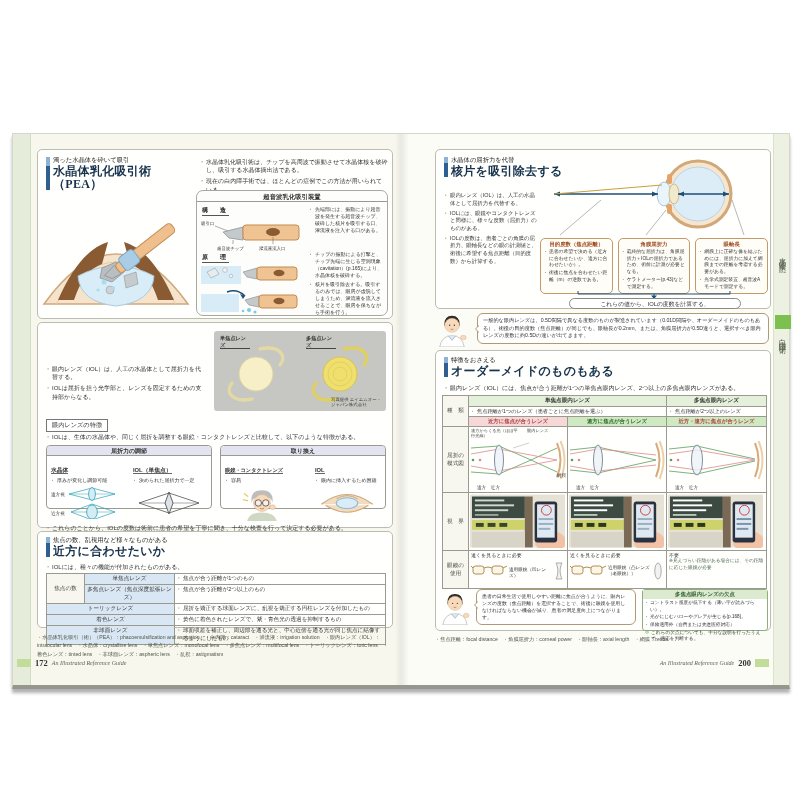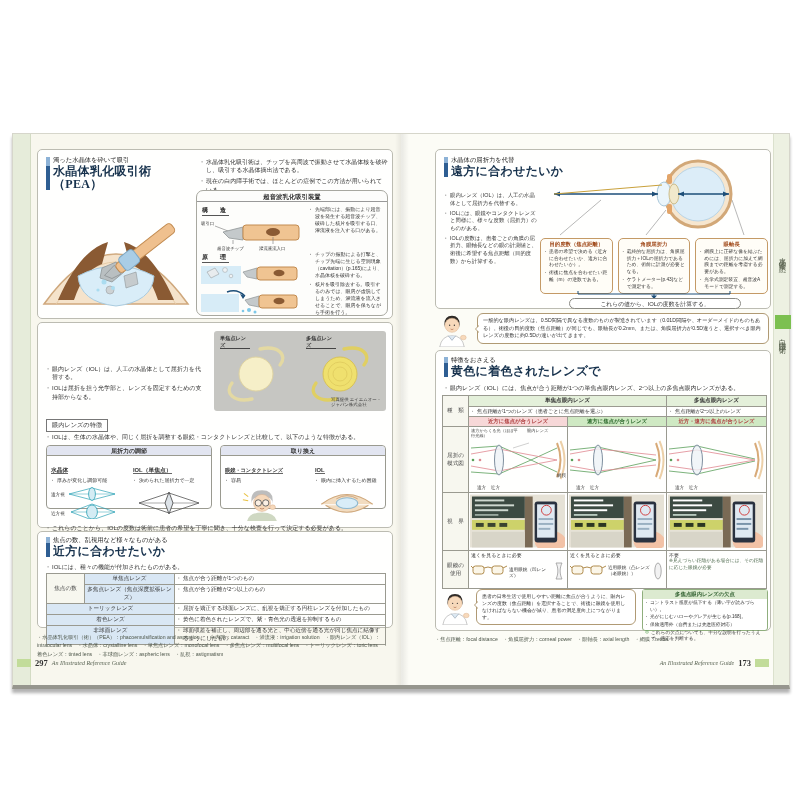--- a/index.html
+++ b/index.html
@@ -283,28 +283,28 @@
               <div class="bl" style="font-size:5.6px;margin:0">球面収差を補正し、周辺部を通る光と、中心近傍を通る光が同じ焦点に結像するようにしたもの</div>
             </td>
       </tr>
     </tbody>
       </table>
   </div>
 
   <div class="gloss abs" style="left:24px;top:499px;width:356px">・水晶体乳化吸引（術）（PEA）：phacoemulsification and aspiration　・白内障：cataract　・灌流液：irrigation solution　・眼内レンズ（IOL）：intraocular lens　・水晶体：crystalline lens　・単焦点レンズ：monofocal lens　・多焦点レンズ：multifocal lens　・トーリックレンズ：toric lens　・着色レンズ：tinted lens　・非球面レンズ：aspheric lens　・乱視：astigmatism</div>
   <div class="abs" style="left:4px;top:524px;display:flex;align-items:center;gap:4px">
     <span class="gsq"></span>
-    <span class="pgnum">297</span>
+    <span class="pgnum">172</span>
     <span class="ftSerif">An Illustrated Reference Guide</span>
   </div>
 
   <div class="box" style="left:422px;top:15px;width:336px;height:160px">
     <div class="sh" style="left:8px;top:6px;width:130px">
       <div class="lead">水晶体の屈折力を代替</div>
-      <div class="ttl">遠方に合わせたいか</div>
+      <div class="ttl">核片を吸引除去する</div>
     </div>
     <div class="abs" style="left:8px;top:42px;width:94px">
       <div class="bl" style="font-size:5.4px">眼内レンズ（IOL）は、人工の水晶体として屈折力を代替する。</div>
       <div class="bl" style="font-size:5.4px">IOLには、眼鏡やコンタクトレンズと同様に、様々な度数（屈折力）のものがある。</div>
       <div class="bl" style="font-size:5.4px">IOLの度数は、患者ごとの角膜の屈折力、眼軸長などの眼の計測値と、術後に希望する焦点距離（目的度数）から計算する。</div>
     </div>
     <svg class="abs" style="left:110px;top:8px" width="222" height="78" viewBox="0 0 222 78">
       <line x1="55" y1="42" x2="14" y2="77" stroke="#999" stroke-width="0.7"></line>
       <line x1="120" y1="52" x2="100" y2="77" stroke="#999" stroke-width="0.7"></line>
       <line x1="186" y1="42" x2="198" y2="77" stroke="#999" stroke-width="0.7"></line>
@@ -356,21 +356,21 @@
       <path d="M3 36 Q5 24 16 24 Q27 24 29 36 Z" fill="#fff" stroke="#b8b8b8" stroke-width="0.8"></path>
       <path d="M12 24 L16 29 L20 24" fill="#dce8f2" stroke="#8899aa" stroke-width="0.6"></path>
       <ellipse cx="28" cy="26" rx="3" ry="2.4" fill="#f7d9bb" stroke="#dbb28e" stroke-width="0.5"></ellipse>
     </svg>
     <div class="bubble" style="left:42px;top:0;width:292px">一般的な眼内レンズは、0.5D間隔で異なる度数のものが製造されています（0.01D間隔や、オーダーメイドのものもある）。術後の目的度数（焦点距離）が同じでも、眼軸長が0.2mm、または、角膜屈折力が0.5D違うと、選択すべき眼内レンズの度数に約0.5Dの違いが出てきます。</div>
   </div>
 
   <div class="box" style="left:422px;top:216px;width:336px;height:281px">
     <div class="sh" style="left:8px;top:5px;width:220px">
       <div class="lead">特徴をおさえる</div>
-      <div class="ttl">黄色に着色されたレンズで</div>
+      <div class="ttl">オーダーメイドのものもある</div>
     </div>
     <div class="bl abs" style="left:8px;top:33px;width:322px">眼内レンズ（IOL）には、焦点が合う距離が1つの単焦点眼内レンズ、2つ以上の多焦点眼内レンズがある。</div>
     <table class="tbl abs" style="left:6px;top:44px;width:324px">
       <colgroup>
           <col style="width:26px">
           <col style="width:99px">
           <col style="width:99px">
           <col style="width:100px">
         </colgroup>
       <tbody>
@@ -583,20 +583,20 @@
           <div class="bl">保険適用外（自費または先進医療対応）</div>
           <div class="nt">これらの欠点についても、十分な説明を行ったうえで、適応を判断する。</div>
         </div>
       </div>
     </div>
   </div>
 
   <div class="gloss abs" style="left:422px;top:501px;width:336px">・焦点距離：focal distance　・角膜屈折力：corneal power　・眼軸長：axial length　・網膜：retina</div>
   <div class="abs" style="right:20px;top:524px;display:flex;align-items:center;gap:4px">
     <span class="ftSerif">An Illustrated Reference Guide</span>
-    <span class="pgnum">173</span>
+    <span class="pgnum">200</span>
     <span class="gsq"></span>
   </div>
 
   <div class="vtab" style="left:764px;top:117px;height:62px">水晶体疾患</div>
   <div class="abs" style="left:762px;top:181px;width:16px;height:14px;background:#7cc050"></div>
   <div class="vtab" style="left:764px;top:199px;height:62px">白内障手術</div>
 </div>
 
 </body></html>

